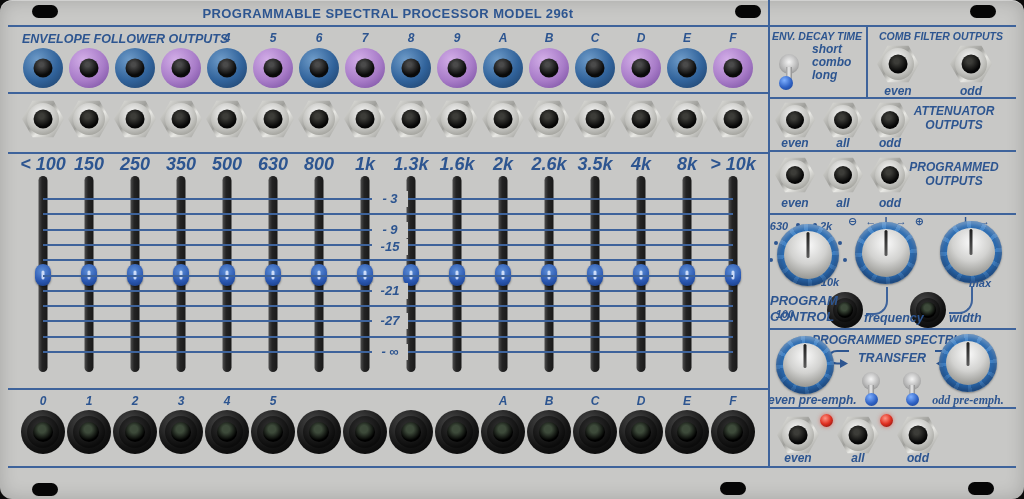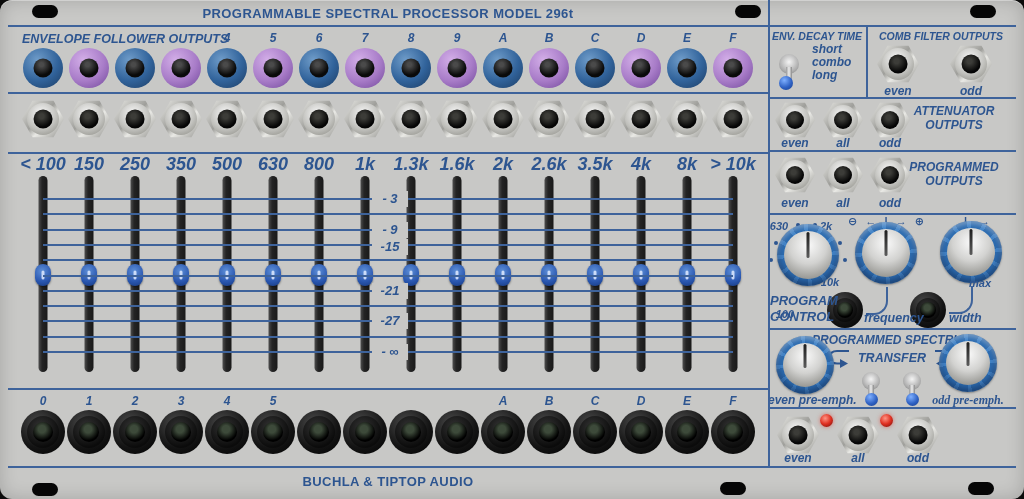--- a/index.html
+++ b/index.html
@@ -557,21 +557,20 @@
             <div class="rp-label" style="left: 69px; top: 44px; width: 42px;">all</div>
             <div class="jack-metal jm42" style="position: absolute; left: 129px; top: 7px;"></div>
             <div class="rp-label" style="left: 129px; top: 44px; width: 42px;">odd</div>
           </div>
         <div class="led" style="left:52px;top:7px;"></div>
         <div class="led" style="left:112px;top:7px;"></div>
       </div>
 
     </div>
 
-    <div class="footer">BUCHLA &amp; TIPTOP AUDIO</div>
   <div class="screw" style="left: 32px; top: 5px;"></div>
       <div class="screw" style="left: 735px; top: 5px;"></div>
       <div class="screw" style="left: 970px; top: 5px;"></div>
       <div class="screw" style="left: 32px; top: 483px;"></div>
       <div class="screw" style="left: 720px; top: 482px;"></div>
       <div class="screw" style="left: 968px; top: 482px;"></div>
       <div class="hline" style="left: 8px; top: 25px; width: 1008px;"></div>
       <div class="hline" style="left: 8px; top: 92px; width: 760px;"></div>
       <div class="hline" style="left: 8px; top: 152px; width: 760px;"></div>
       <div class="hline" style="left: 8px; top: 388px; width: 760px;"></div>

